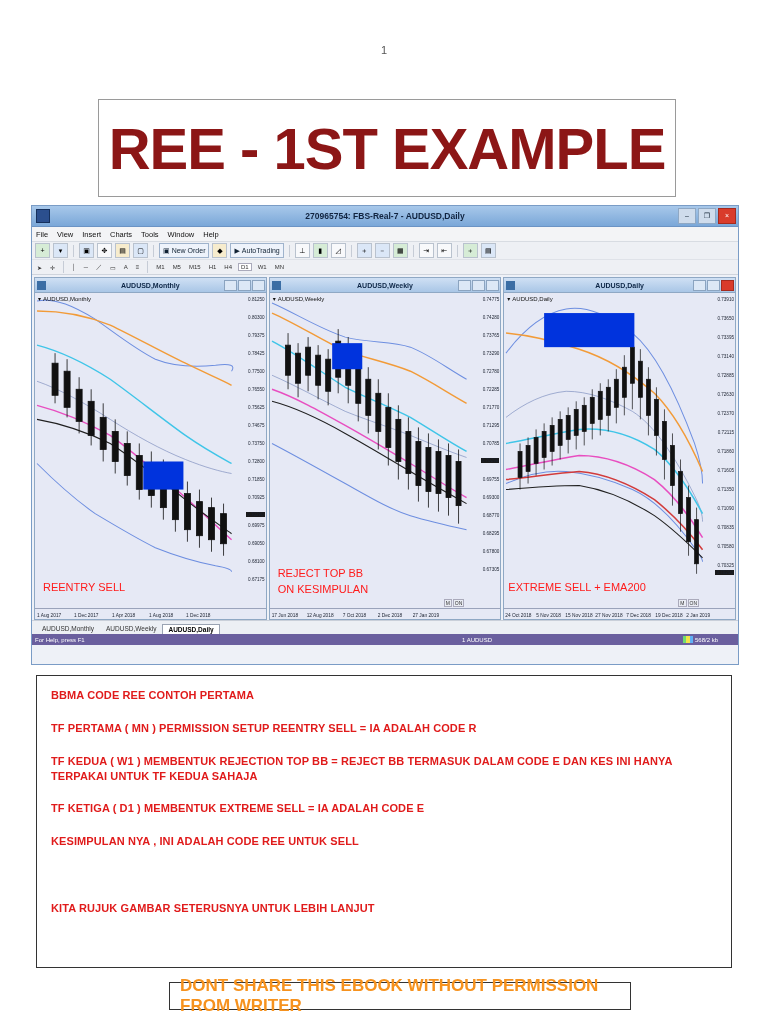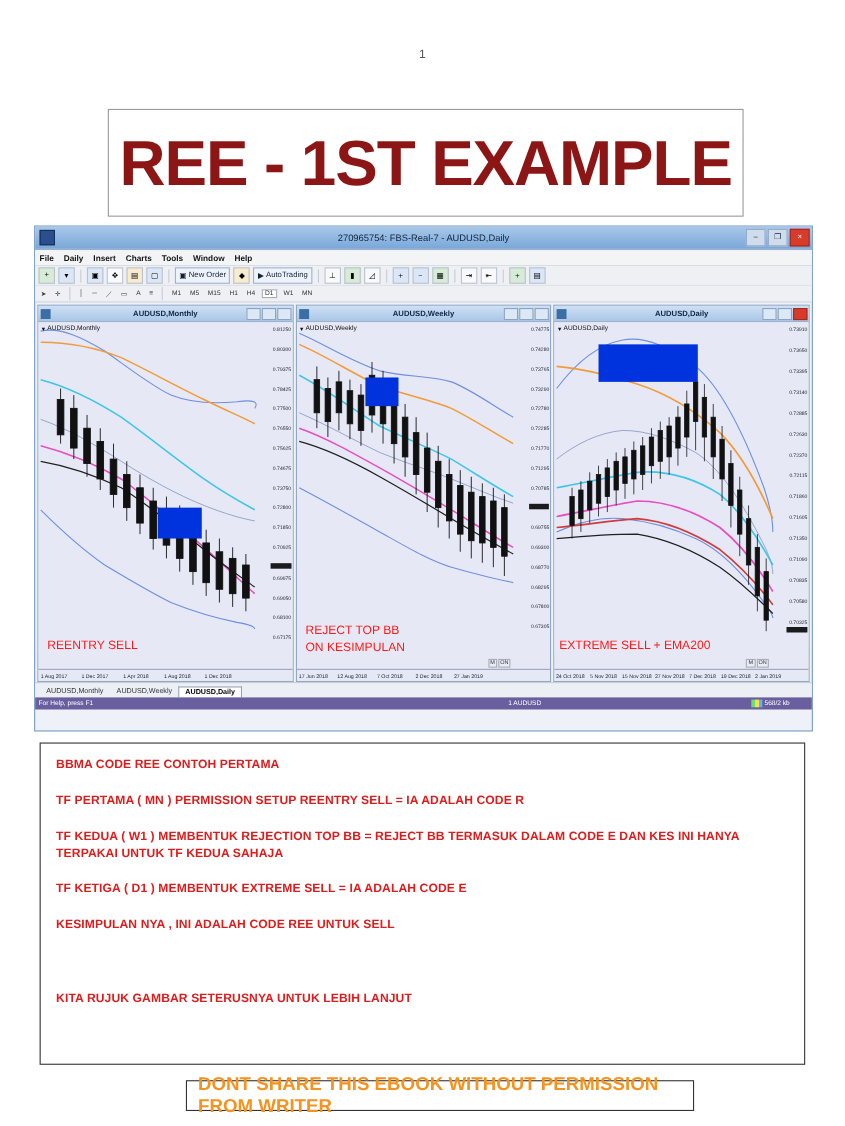--- a/index.html
+++ b/index.html
@@ -32,29 +32,29 @@
     height:20px;background:linear-gradient(#a8c8ea,#7aa7d8);
     display:flex;align-items:center;position:relative;
     border-bottom:1px solid #6b93c4;
   }
   .titlebar .tb-icon{
     width:12px;height:12px;margin-left:4px;background:#2b4f8e;
     border:1px solid #15305c;
   }
   .titlebar .tb-text{
     position:absolute;left:0;width:100%;text-align:center;
-    font-size:8.5px;color:#10233f;font-weight:normal;
+    font-size:8.5px;color:#10233f;font-weight:bold;
   }
   .winbtns{position:absolute;right:2px;top:2px;display:flex;gap:2px;}
   .winbtn{width:16px;height:14px;background:#cfdcec;border:1px solid #8fa8c4;
     font-size:7px;line-height:14px;text-align:center;color:#123;}
   .winbtn.close{background:#d93b2b;color:#fff;border-color:#a52a1e;}
   .menubar{
     height:14px;background:#f3f4f6;border-bottom:1px solid #d8dce2;
-    display:flex;align-items:center;padding-left:4px;gap:9px;font-weight:bold;
+    display:flex;align-items:center;padding-left:4px;gap:9px;
   }
   .menubar span{font-size:7.5px;color:#111;}
   .toolbar{
     height:17px;background:#eef0f4;border-bottom:1px solid #dfe2e8;
     display:flex;align-items:center;padding-left:3px;gap:3px;position:relative;
   }
   .tbtn{width:13px;height:13px;border:1px solid #b9c2ce;background:#f8f9fb;
     display:flex;align-items:center;justify-content:center;font-size:7px;}
   .tbtn.g{background:#d6ecd6;}
   .tbtn.b{background:#dbe7f7;}
@@ -159,21 +159,21 @@
     <div class="tb-text">270965754: FBS-Real-7 - AUDUSD,Daily</div>
     <div class="winbtns">
       <div class="winbtn">–</div>
       <div class="winbtn">❐</div>
       <div class="winbtn close">×</div>
     </div>
   </div>
 
   <div class="menubar">
     <span>File</span>
-    <span>Daily</span>
+    <span>View</span>
     <span>Insert</span>
     <span>Charts</span>
     <span>Tools</span>
     <span>Window</span>
     <span>Help</span>
   </div>
 
   <div class="toolbar">
     <div class="tbtn g">+</div>
     <div class="tbtn b">▾</div>

